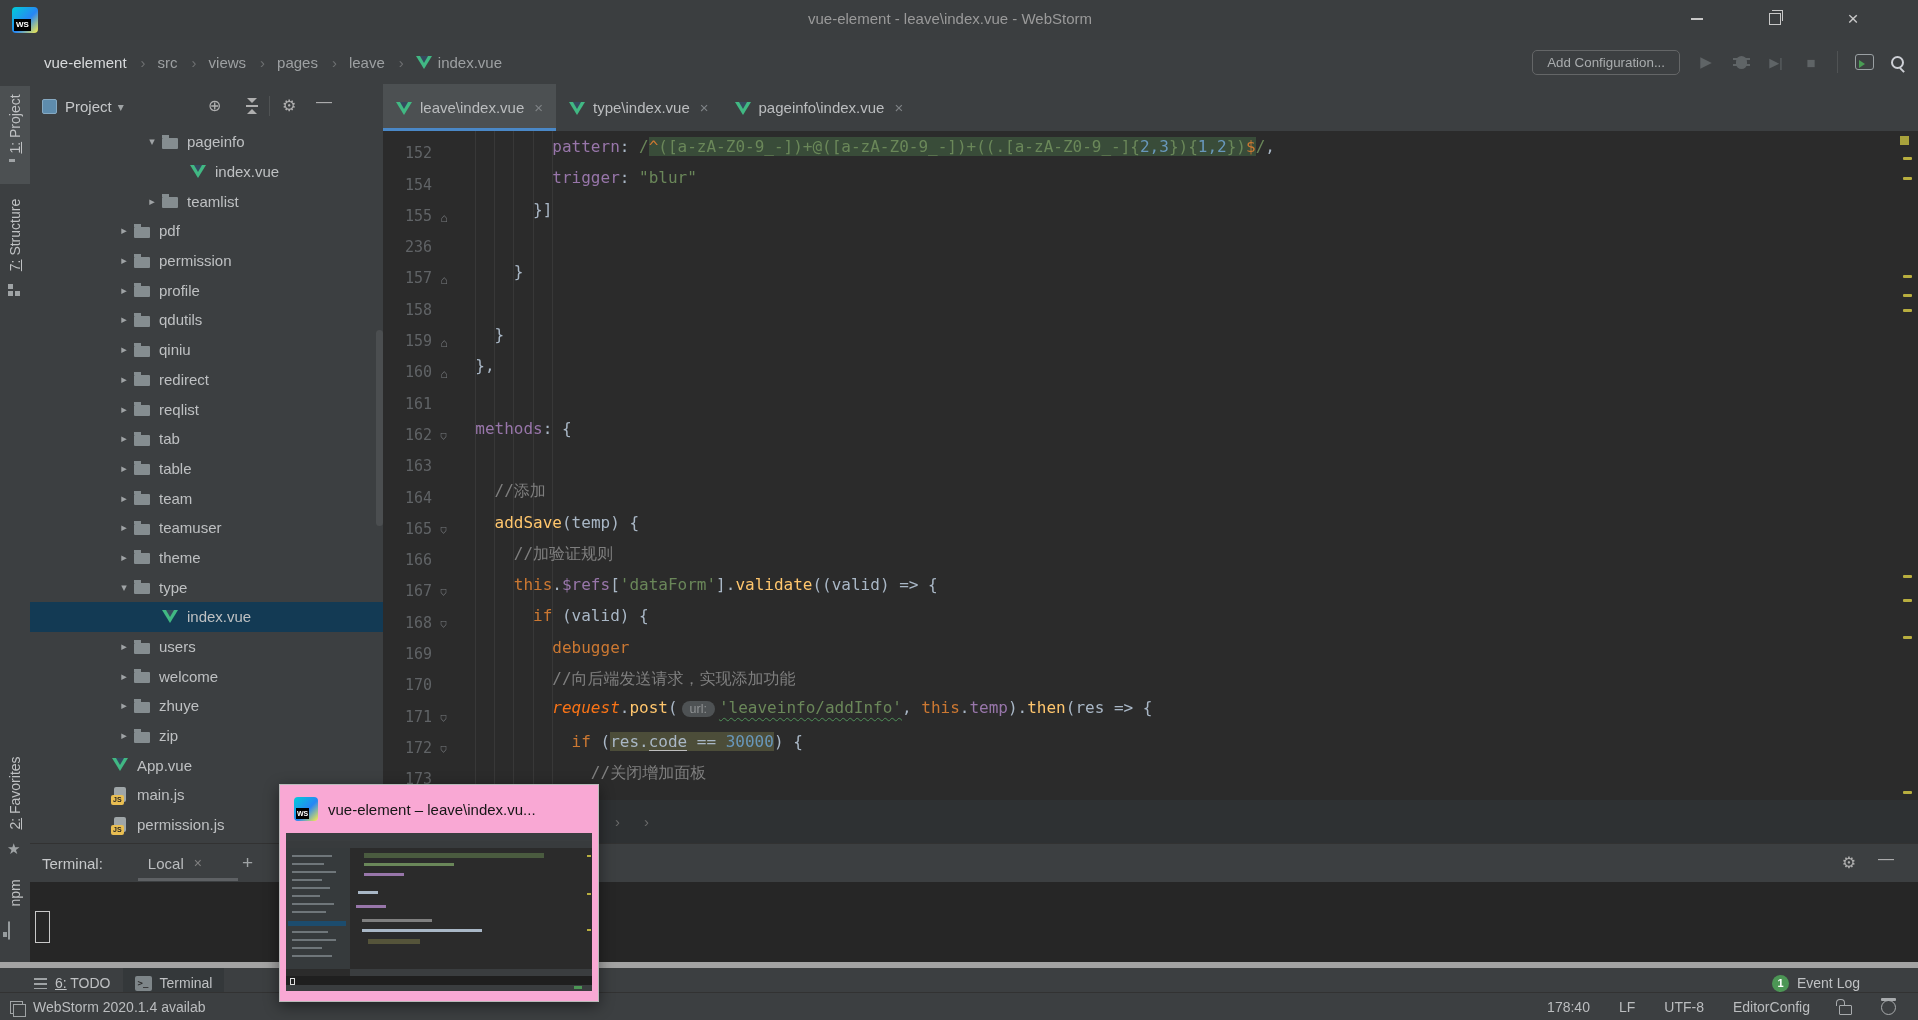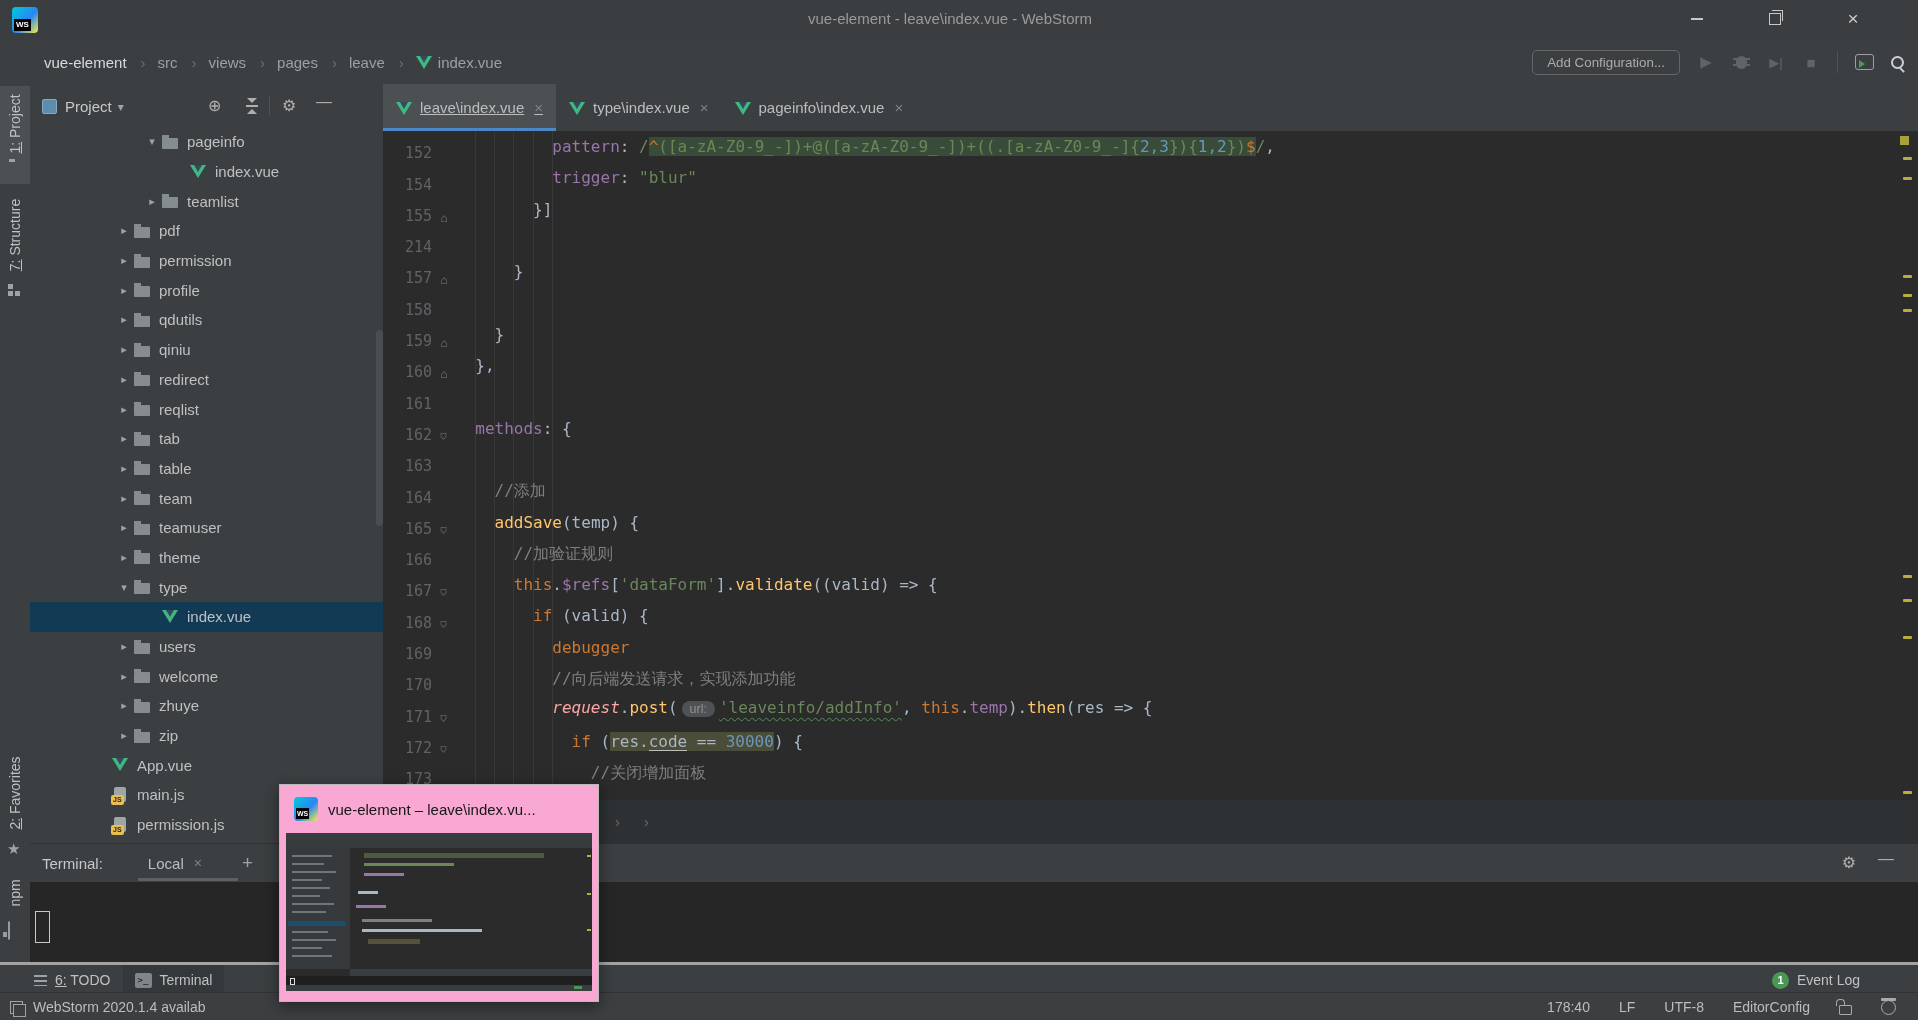--- a/index.html
+++ b/index.html
@@ -86,33 +86,33 @@
   .folder .ico::after{content:"";position:absolute;left:0;top:1px;width:7px;height:3px;background:#858D90;}
   .vue-ic,.vicon{display:inline-block;width:16px;height:14px;position:relative;}
   .vue .ico::before,.vicon::before{content:"";position:absolute;left:0;top:1px;border-left:8px solid transparent;border-right:8px solid transparent;border-top:13px solid #41B883;}
   .vue .ico::after,.vicon::after{content:"";position:absolute;left:4px;top:1px;border-left:4px solid transparent;border-right:4px solid transparent;border-top:7px solid #35495E;}
   .js .ico::before{content:"";position:absolute;left:2px;top:0;width:12px;height:15px;background:#9FA6A8;border-radius:2px;}
   .js .ico::after{content:"JS";position:absolute;left:-1px;bottom:-2px;background:#E9BE52;color:#222;
       font:700 7px/8px "Liberation Sans",sans-serif;padding:1px 2px;border-radius:2px;}
   
   .tabbar{left:383px;top:84px;width:1535px;height:47px;background:#3C3F41;border-bottom:1px solid #323232;display:flex;}
   .tab{display:flex;align-items:center;gap:8px;padding:0 13px;color:#BBBDBF;background:#3C3F41;}
-  .tab.active{background:#4C5052;box-shadow:inset 0 -3px 0 #4A88C7;text-decoration:underline;}
+  .tab.active{background:#4C5052;box-shadow:inset 0 -3px 0 #4A88C7;}
   .tclose{color:#7F8386;font-size:15px;margin-left:2px;}
   
   .editor{left:383px;top:131px;width:1535px;height:669px;background:#2B2B2B;overflow:hidden;}
   .guide{position:absolute;top:0;bottom:0;width:1px;background:#383838;}
   .cline{height:31.3px;display:flex;align-items:flex-end;position:relative;z-index:2;}
   .ln{width:49px;flex:0 0 49px;text-align:right;color:#606366;font:15px "DejaVu Sans Mono",monospace;}
   .fold{width:24px;flex:0 0 24px;text-align:center;color:#7A7D80;font-size:12px;}
   .f-up .fold::before{content:"⌂";}
   .f-down .fold::before{content:"⌂";display:inline-block;transform:rotate(180deg);}
   .ctext{margin:0;font:16px/31.3px "DejaVu Sans Mono",monospace;white-space:pre;}
   .tk-pl{color:#A9B7C6}.tk-kw{color:#CC7832}.tk-prop{color:#9876AA}.tk-str{color:#6A8759}.tk-cm{color:#7F7F7F}.tk-fn{color:#FFC66D}
-  .tk-glob{color:#fca5a5;font-style:italic}
+  .tk-glob{color:#f97316;font-style:italic}
   .tk-rx{color:#6A8759;background:#394C39}.tk-rxn{color:#6897BB;background:#394C39}.tk-rxa{color:#CC7832;background:#394C39}
   .tk-chip{background:#4E5254;color:#8F9294;border-radius:9px;padding:1px 8px;font-size:12.5px;
       font-family:"Liberation Sans",sans-serif;margin:0 4px;}
   .tk-squig{color:#6A8759;text-decoration:underline wavy #4F9159 1px;text-underline-offset:4px;}
   .tk-hl{color:#A9B7C6;background:#4C4D39}
   .tk-hlul{color:#A9B7C6;background:#4C4D39;box-shadow:inset 0 -1px 0 #BDBDBD}
   .tk-hlnum{color:#6897BB;background:#4C4D39}
   .tick{position:absolute;left:1903px;width:9px;height:3px;background:#B8AE3F;border-radius:1px;z-index:6;}
   .cornerbox{left:1900px;top:136px;width:9px;height:9px;background:#A8A23C;z-index:6;}
   
@@ -125,21 +125,21 @@
   .thead{position:absolute;left:0;top:0;width:100%;height:38px;background:#3C3F41;display:flex;align-items:center;}
   .tlabel{margin-left:12px;color:#C6C8CA;}
   .ttab{margin-left:45px;color:#BBBDBF;}
   .ttabclose{margin-left:10px;color:#808080;font-size:14px;}
   .ttabline{position:absolute;left:108px;top:34px;width:100px;height:3px;background:#5E6164;}
   .tplus{margin-left:40px;color:#9FA3A5;font-size:19px;}
   .tgear{position:absolute;right:62px;top:9px;color:#AFAFAF;font-size:16px;}
   .thide{position:absolute;right:24px;top:6px;color:#AFAFAF;font-size:16px;}
   .cursorblk{left:35px;top:911px;width:13px;height:30px;border:1px solid #C8C8C8;z-index:4;}
   
-  .toolstrip{left:0;top:962px;width:1918px;height:30px;background:#3C3F41;border-top:3px solid #a3a3a3;display:flex;align-items:center;}
+  .toolstrip{left:0;top:962px;width:1918px;height:30px;background:#3C3F41;border-top:6px solid #a3a3a3;display:flex;align-items:center;}
   .bitem{display:flex;align-items:center;gap:8px;color:#BFC1C3;font-size:14px;padding:0 12px;height:100%;}
   .bitem .blbl{display:inline-block;}
   .bitem .blbl.mnemonic::first-letter{text-decoration:underline;}
   .todoico{width:13px;height:11px;background:repeating-linear-gradient(to bottom,#9FA3A5 0 2px,transparent 2px 4.8px);}
   .termico{width:17px;height:15px;background:#7E8689;border-radius:2px;color:#2B2B2B;font:700 9px/15px "DejaVu Sans Mono",monospace;text-align:center;}
   .bitem.active{background:#34383A;}
   .eventlog{position:absolute;right:58px;top:0;height:30px;display:flex;align-items:center;gap:8px;color:#BFC1C3;font-size:14px;}
   .badge{width:17px;height:17px;border-radius:50%;background:#4C9655;color:#fff;font:700 11px/17px "Liberation Sans",sans-serif;text-align:center;}
   .statusbar{left:0;top:992px;width:1918px;height:28px;background:#3C3F41;border-top:1px solid #323232;display:flex;align-items:center;font-size:14px;color:#BBBDBF;}
   .updico{width:11px;height:11px;border:1.2px solid #9FA3A5;margin-left:10px;position:relative;}
@@ -429,21 +429,21 @@
           <span class="ln">154</span>
           <span class="fold"></span>
           <pre class="ctext"><span class="tk-pl">          </span><span class="tk-prop">trigger</span><span class="tk-pl">: </span><span class="tk-str">"blur"</span></pre>
         </div>
         <div class="cline f-up">
           <span class="ln">155</span>
           <span class="fold"></span>
           <pre class="ctext"><span class="tk-pl">        }]</span></pre>
         </div>
         <div class="cline">
-          <span class="ln">214</span>
+          <span class="ln">236</span>
           <span class="fold"></span>
           <pre class="ctext"></pre>
         </div>
         <div class="cline f-up">
           <span class="ln">157</span>
           <span class="fold"></span>
           <pre class="ctext"><span class="tk-pl">      }</span></pre>
         </div>
         <div class="cline">
           <span class="ln">158</span>

